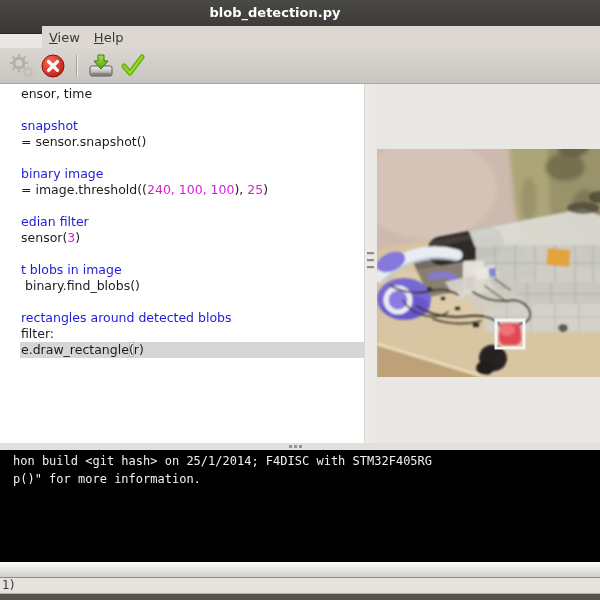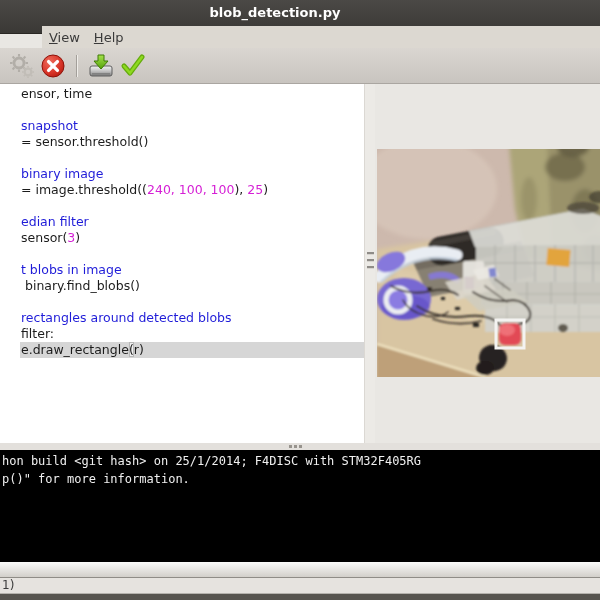--- a/index.html
+++ b/index.html
@@ -37,21 +37,21 @@
 
   .rightpane{position:absolute;left:375px;top:84px;width:225px;height:359px;background:#e9e7e3;}
   .camera{position:absolute;left:2px;top:65px;width:223px;height:228px;display:block;}
 
   .hsplit{position:absolute;left:0;top:443px;width:600px;height:7px;background:#e3e0dc;}
   .grip-h{position:absolute;top:2px;width:3px;height:3px;background:#97938d;}
 
   
   .terminal{position:absolute;left:0;top:450px;width:600px;height:112px;box-sizing:border-box;
     background:var(--c-terminal-bg,#000);color:var(--c-terminal-text,#f0f0f0);
-    font-family:"DejaVu Sans Mono",monospace;font-size:12px;line-height:18px;padding:2px 0 0 2px;
+    font-family:"DejaVu Sans Mono",monospace;font-size:12px;line-height:18px;padding:2px 0 0 13px;
     white-space:pre;overflow:hidden;}
 
   
   .bstrip{position:absolute;left:0;top:562px;width:600px;height:15px;
     background:linear-gradient(#fbfbfa,#d2cfca);}
   .statusbar{position:absolute;left:0;top:577px;width:600px;height:17px;box-sizing:border-box;
     background:#e6e3df;border-top:1px solid #8f8c87;border-bottom:1px solid #b5b2ad;
     font-size:12px;color:#3c3c3c;padding-left:2px;line-height:15px;}
   .bedge{position:absolute;left:0;top:594px;width:600px;height:6px;background:#57544f;}
 </style>
@@ -122,21 +122,21 @@
       <path d="M5,13 L11,20 L23,4" fill="none" stroke="#8ed921" stroke-width="2.5" stroke-linecap="round"></path>
     </svg>
   </div>
 </div>
 
 <div class="editor">
   <div class="code-area">
       <div class="code-line"><span class="seg-k">ensor, time</span></div>
       <div class="code-line"></div>
       <div class="code-line"><span class="seg-c">snapshot</span></div>
-      <div class="code-line"><span class="seg-k">= sensor.threshold()</span></div>
+      <div class="code-line"><span class="seg-k">= sensor.snapshot()</span></div>
       <div class="code-line"></div>
       <div class="code-line"><span class="seg-c">binary image</span></div>
       <div class="code-line"><span class="seg-k">= image.threshold((</span><span class="seg-m">240, 100, 100</span><span class="seg-k">), </span><span class="seg-m">25</span><span class="seg-k">)</span></div>
       <div class="code-line"></div>
       <div class="code-line"><span class="seg-c">edian filter</span></div>
       <div class="code-line"><span class="seg-k">sensor(</span><span class="seg-m">3</span><span class="seg-k">)</span></div>
       <div class="code-line"></div>
       <div class="code-line"><span class="seg-c">t blobs in image</span></div>
       <div class="code-line"><span class="seg-k"> binary.find_blobs()</span></div>
       <div class="code-line"></div>

